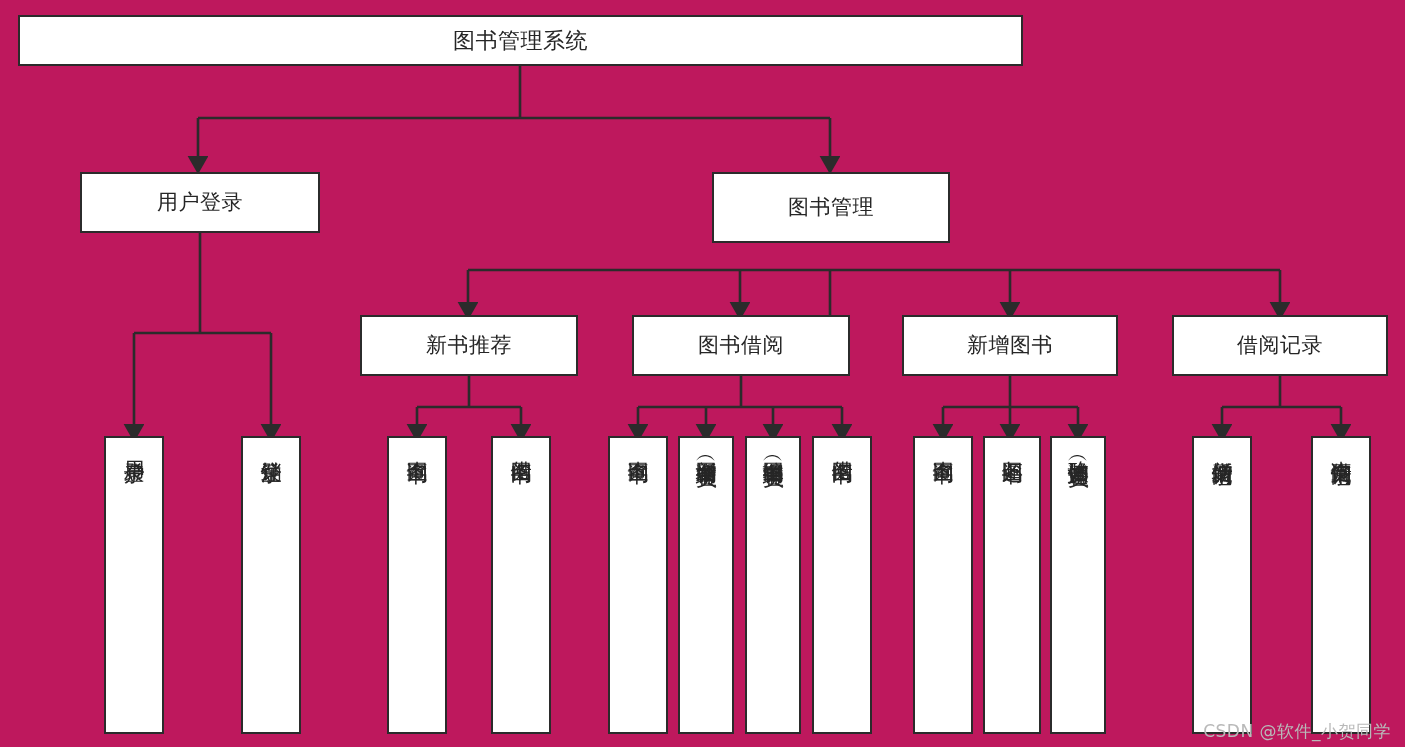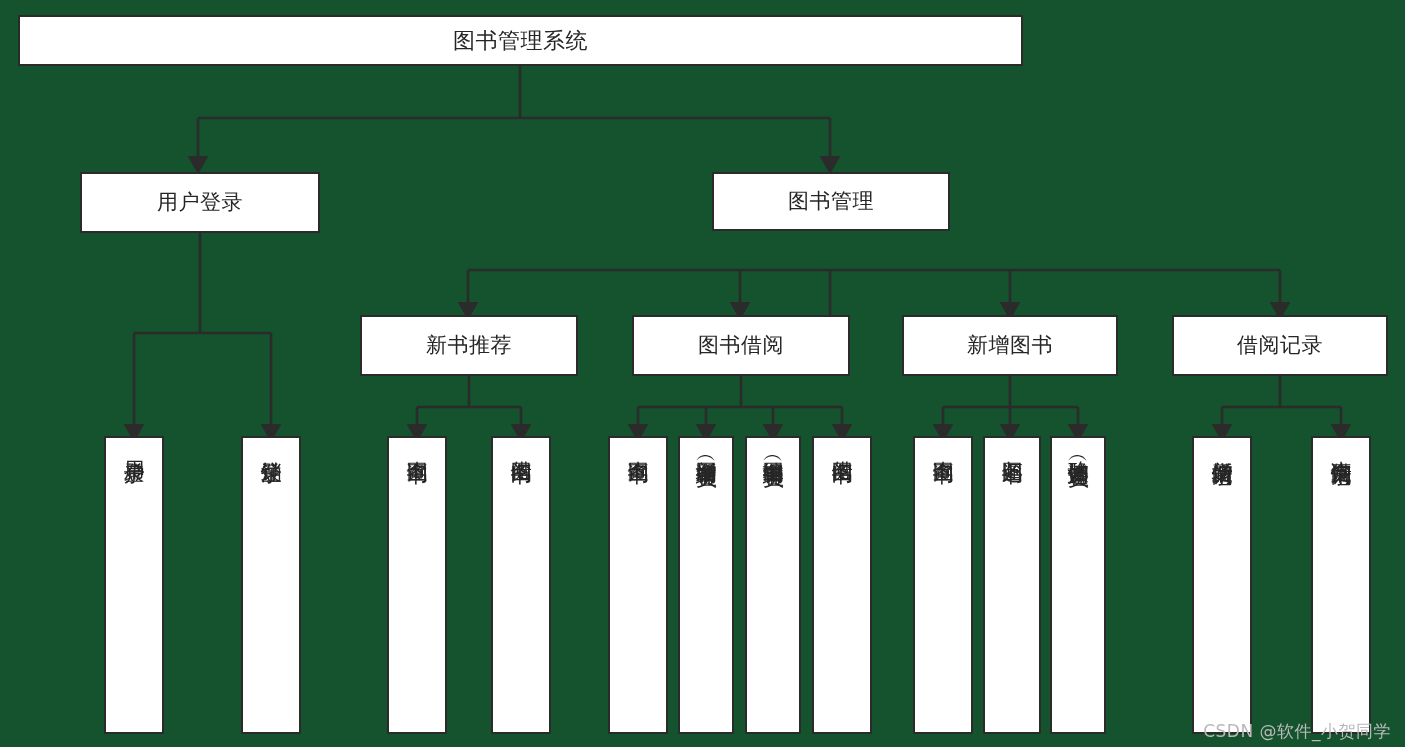--- a/index.html
+++ b/index.html
@@ -9,21 +9,21 @@
     background: #ffffff;
   }
   body {
     font-family: "DejaVu Sans", "Liberation Sans", sans-serif;
     color: #1f1f1f;
   }
   #canvas {
     position: relative;
     width: 1405px;
     height: 747px;
-    background: #14532d;
+    background: #be185d;
     overflow: hidden;
   }
   svg#wires {
     position: absolute;
     left: 0;
     top: 0;
     width: 1405px;
     height: 747px;
     pointer-events: none;
   }
@@ -131,21 +131,21 @@
     </g>
   </svg>
 
   <div class="node h root" style="left:18px; top:15px; width:1005px; height:51px;">
     <span class="label">图书管理系统</span>
   </div>
 
   <div class="node h" style="left:80px; top:172px; width:240px; height:61px;">
     <span class="label">用户登录</span>
   </div>
-  <div class="node h" style="left:712px; top:172px; width:238px; height:59px;">
+  <div class="node h" style="left:712px; top:172px; width:238px; height:71px;">
     <span class="label">图书管理</span>
   </div>
 
   <div class="node h" style="left:632px; top:315px; width:218px; height:61px;">
     <span class="label">图书借阅</span>
   </div>
   <div class="node h" style="left:360px; top:315px; width:218px; height:61px;">
     <span class="label">新书推荐</span>
   </div>
   <div class="node h" style="left:902px; top:315px; width:216px; height:61px;">

